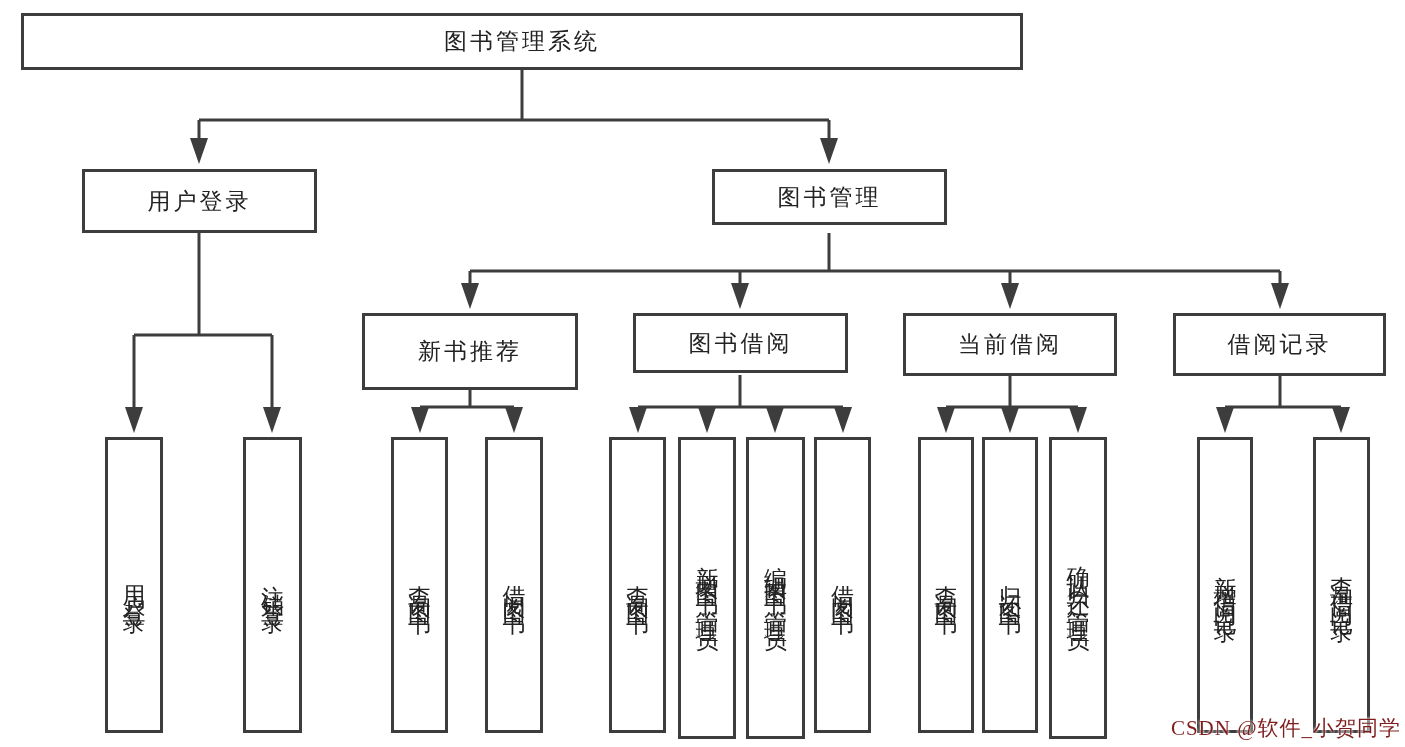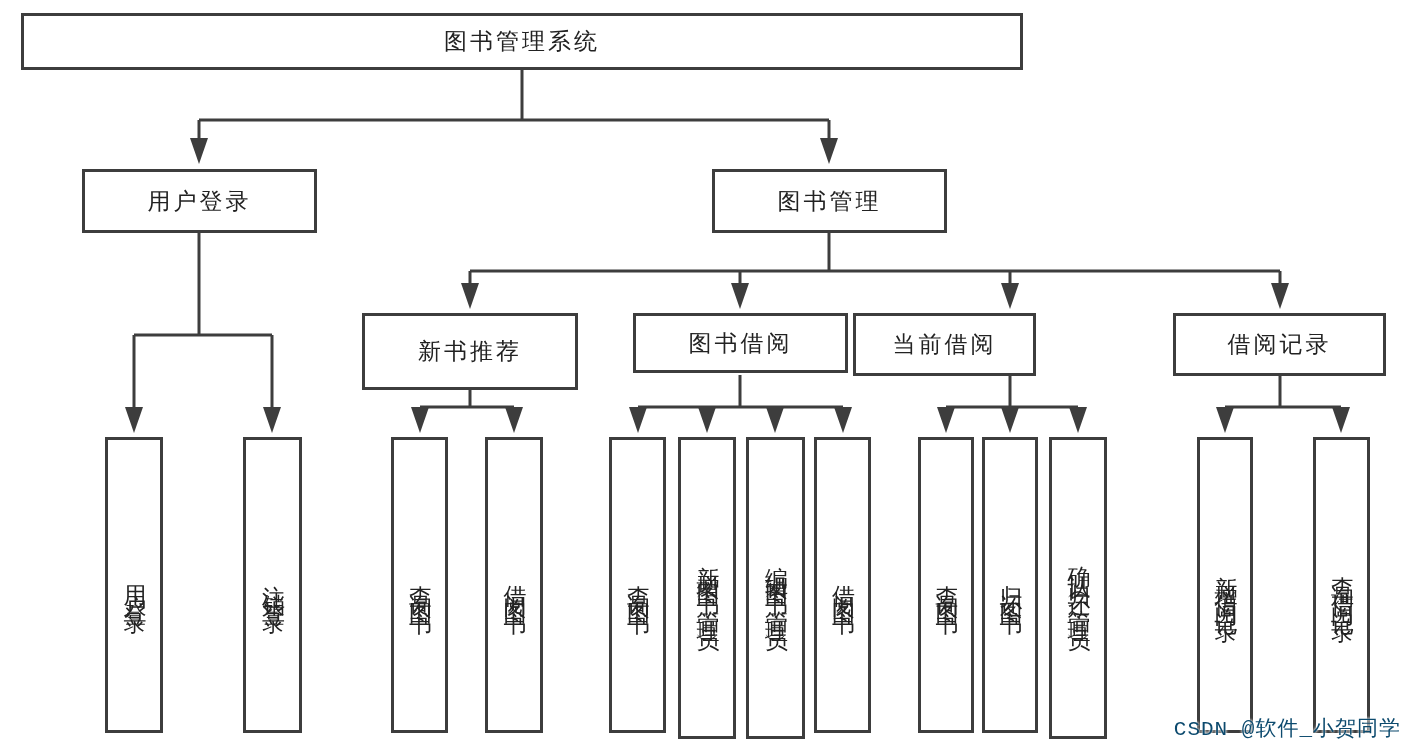--- a/index.html
+++ b/index.html
@@ -1,20 +1,20 @@
 <!DOCTYPE html>
 <html><head>
 <meta charset="utf-8">
 <style>
   html,body{margin:0;padding:0;background:#ffffff;}
   .canvas{
     position:relative;
     width:1405px;height:747px;
     background:#ffffff;
-    font-family:Liberation Mono, monospace;
+    font-family:Liberation Serif, serif;
     overflow:hidden;
   }
   .lines{position:absolute;left:0;top:0;width:1405px;height:747px;}
   .box{
     position:absolute;
     box-sizing:border-box;
     background:#ffffff;
     border:3px solid #3d3d3d;
     display:flex;
     align-items:center;
@@ -28,21 +28,21 @@
     writing-mode:vertical-rl;
     text-orientation:mixed;
     letter-spacing:9px;
     white-space:normal;
   }
   .watermark{
     position:absolute;
     right:4px;
     bottom:5px;
     font-size:21px;
-    color:#0c4a6e;
+    color:#7f1d1d;
     letter-spacing:1px;
     text-shadow:0 0 3px #ffffff,0 0 3px #ffffff;
     z-index:5;
   }
 </style>
 </head>
 <body>
 
 <div class="canvas">
 
@@ -104,31 +104,31 @@
     </g>
   </svg>
 
   <div class="box" style="left:21px;top:13px;width:1002px;height:57px">
     <span>图书管理系统</span>
   </div>
 
   <div class="box" style="left:82px;top:169px;width:235px;height:64px">
     <span>用户登录</span>
   </div>
-  <div class="box" style="left:712px;top:169px;width:235px;height:64px">
+  <div class="box" style="left:712px;top:169px;width:235px;height:56px">
     <span>图书管理</span>
   </div>
 
   <div class="box" style="left:362px;top:313px;width:216px;height:77px">
     <span>新书推荐</span>
   </div>
   <div class="box" style="left:633px;top:313px;width:215px;height:60px">
     <span>图书借阅</span>
   </div>
-  <div class="box" style="left:853px;top:313px;width:183px;height:63px">
+  <div class="box" style="left:903px;top:313px;width:214px;height:63px">
     <span>当前借阅</span>
   </div>
   <div class="box" style="left:1173px;top:313px;width:213px;height:63px">
     <span>借阅记录</span>
   </div>
 
   <div class="box v" style="left:105px;top:437px;width:58px;height:296px">
     <span>用户登录</span>
   </div>
   <div class="box v" style="left:243px;top:437px;width:59px;height:296px">

